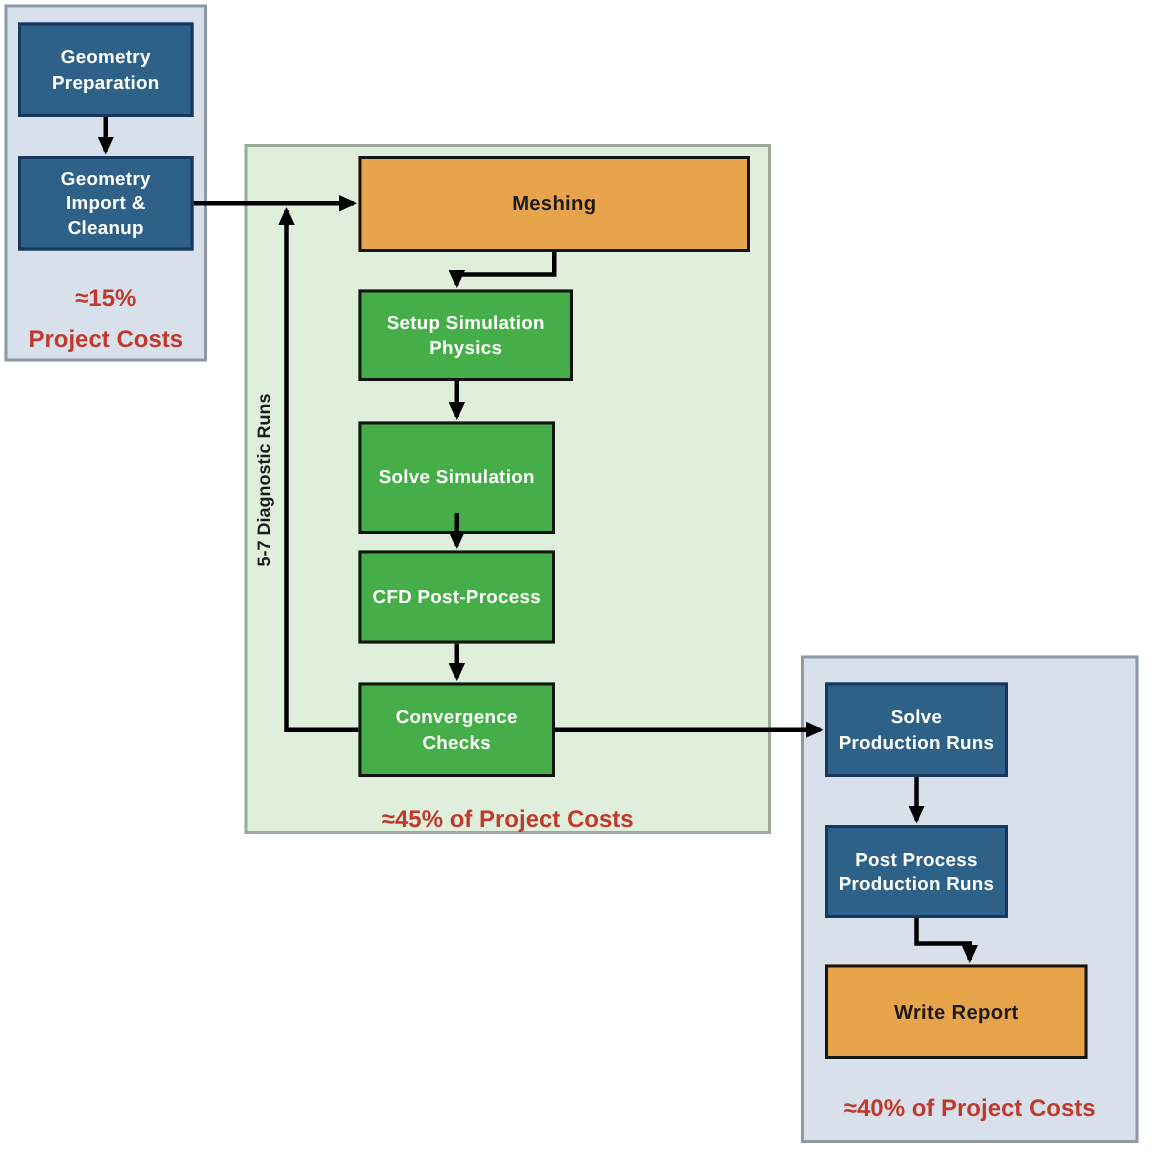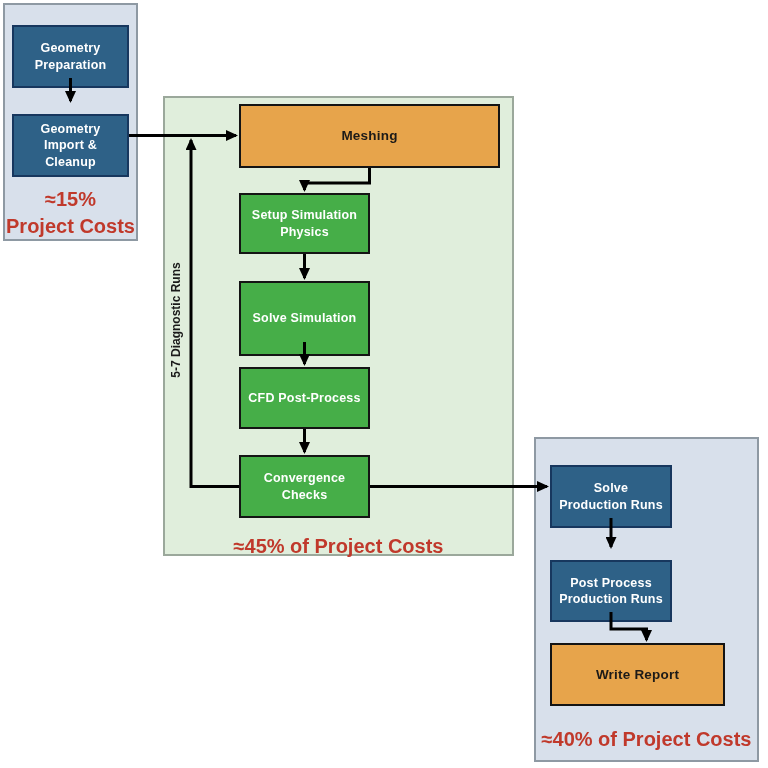--- a/index.html
+++ b/index.html
@@ -9,46 +9,46 @@
   }
   .panel { position:absolute; box-sizing:border-box; border:2px solid #8E99A3; }
   .panel.blue  { background:#D8E0EB; border-color:#8E99A3; }
   .panel.green { background:#E0EEDC; border-color:#9BA89B; }
   .node {
     position:absolute; box-sizing:border-box;
     display:flex; align-items:center; justify-content:center;
     text-align:center; font-weight:bold; font-size:12.5px; line-height:1.32;
     white-space:pre-line; padding:2px; letter-spacing:.2px;
   }
-  .node.blue   { background:#2E6187; border:2px solid #17375E; color:#ffffff;margin-top:10px; }
+  .node.blue   { background:#2E6187; border:2px solid #17375E; color:#ffffff; }
   .node.green  { background:#46AE48; border:2px solid #141414; color:#ffffff; }
   .node.orange { background:#E7A44B; border:2px solid #141414; color:#1C1A18; font-size:13.5px; }
   .cost {
-    position:absolute; color:#C0392B; font-weight:bold; font-size:20px;
+    position:absolute; color:#C0392B; font-weight:bold; font-size:16px;
     text-align:center; line-height:27px; white-space:pre-line;
   }
   .loop-label {
     position:absolute; left:176px; top:320px;
     transform:translate(-50%,-50%) rotate(-90deg);
     font-weight:bold; font-size:12px; color:#1a1a1a; white-space:nowrap;
   }
   svg.connectors { position:absolute; left:0; top:0; pointer-events:none; }
   .conn { stroke:#000000; stroke-width:3; fill:none; marker-end:url(#ah); }
 
   
   #panel-geometry   { left:3px;   top:3px;   width:135px; height:238px; }
   #panel-diagnostic { left:163px; top:96px;  width:351px; height:460px; }
   #panel-production { left:534px; top:437px; width:225px; height:325px; }
 
   #node-geo-prep    { left:12px;  top:15px;  width:117px; height:63px; }
   #node-geo-import  { left:12px;  top:104px; width:117px; height:63px; }
   #cost-geometry    { left:3px;   top:186px; width:135px; }
 
   #node-meshing     { left:239px; top:104px; width:261px; height:64px;text-align:right; }
-  #node-setup       { left:239px; top:193px; width:131px; height:61px; }
+  #node-setup       { left:239px; top:193px; width:143px; height:61px; }
   #node-solve-sim   { left:239px; top:281px; width:131px; height:75px; }
   #node-cfd-post    { left:239px; top:367px; width:131px; height:62px; }
   #node-convergence { left:239px; top:455px; width:131px; height:63px; }
   #cost-diagnostic  { left:163px; top:533px; width:351px; }
 
   #node-solve-prod  { left:550px; top:455px; width:122px; height:63px; }
   #node-post-prod   { left:550px; top:550px; width:122px; height:62px; }
   #node-write-report{ left:550px; top:643px; width:175px; height:63px; }
   #cost-production  { left:534px; top:726px; width:225px; }
 </style>

